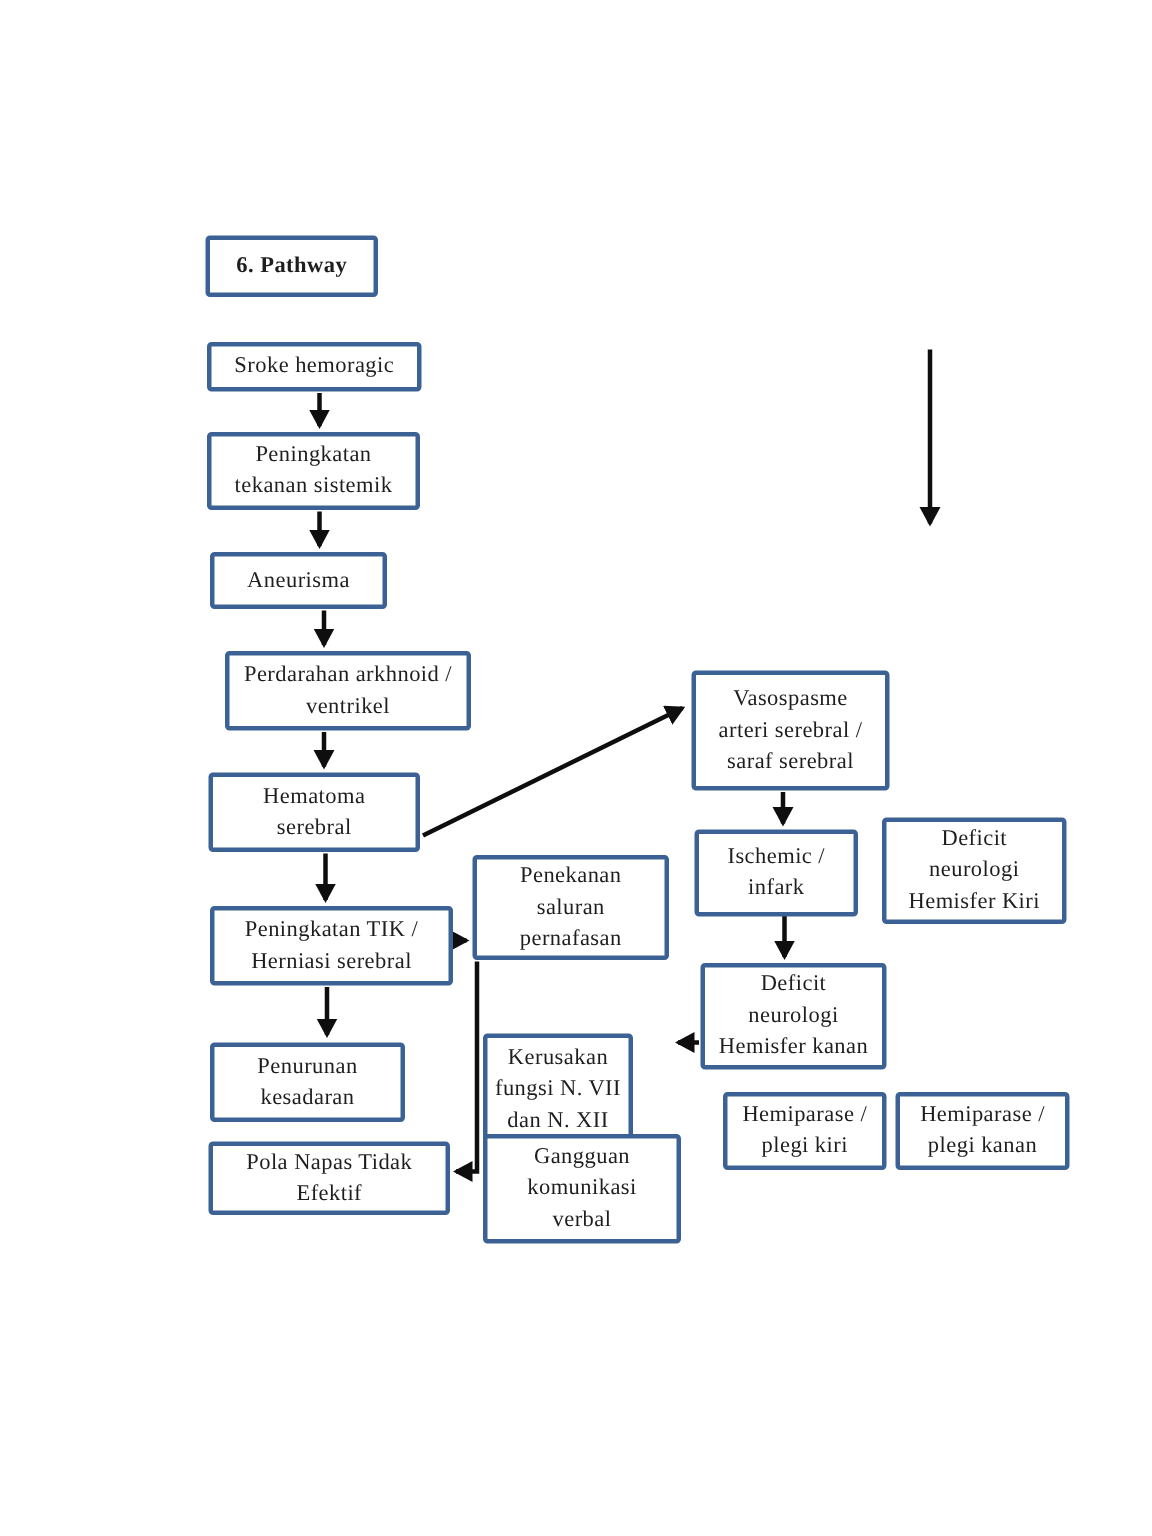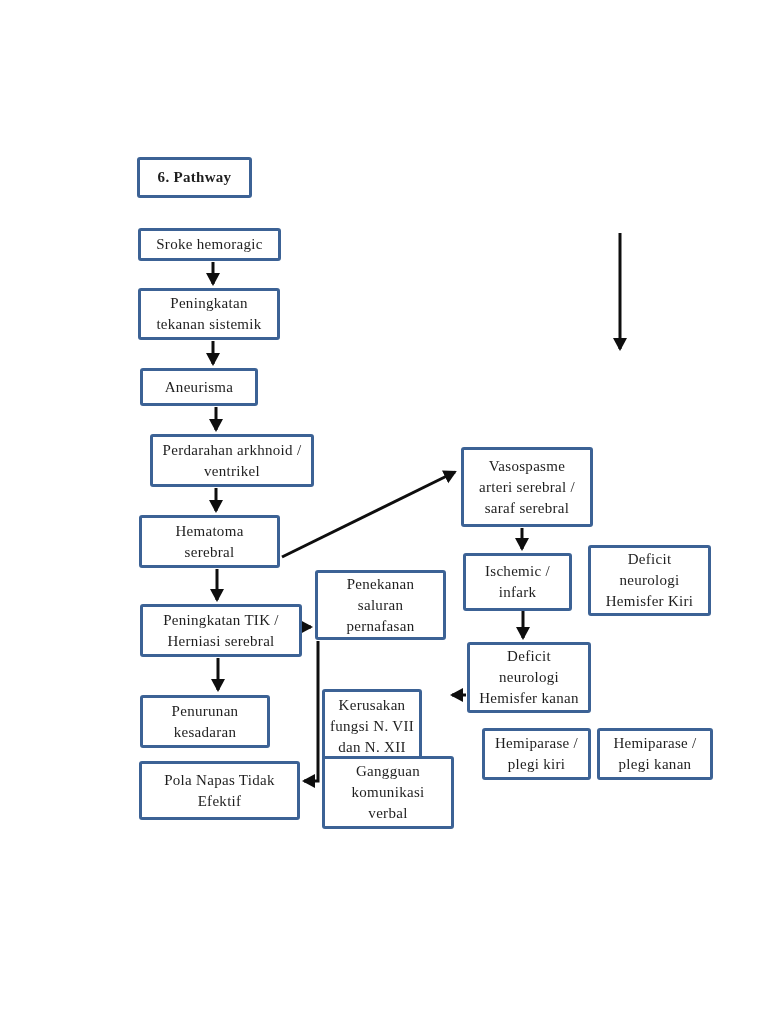--- a/index.html
+++ b/index.html
@@ -81,21 +81,21 @@
 ventrikel</div>
 
   <div class="node" style="left:139px; top:515px; width:141px; height:53px;text-align:center;">Hematoma
 serebral</div>
 
   <div class="node" style="left:140px; top:604px; width:162px; height:53px;">Peningkatan TIK /
 Herniasi serebral</div>
 
   <div class="node" style="left:140px; top:695px; width:130px; height:53px;">Penurunan kesadaran</div>
 
-  <div class="node" style="left:139px; top:761px; width:161px; height:59px;">Pola Napas Tidak
+  <div class="node" style="left:139px; top:761px; width:161px; height:49px;">Pola Napas Tidak
 Efektif</div>
 
   <div class="node" style="left:315px; top:570px; width:131px; height:70px;">Penekanan
 saluran
 pernafasan</div>
 
   <div class="node" style="left:322px; top:657px; width:100px; height:74px;margin-top:32px;">Kerusakan
 fungsi N. VII
 dan N. XII</div>
 

